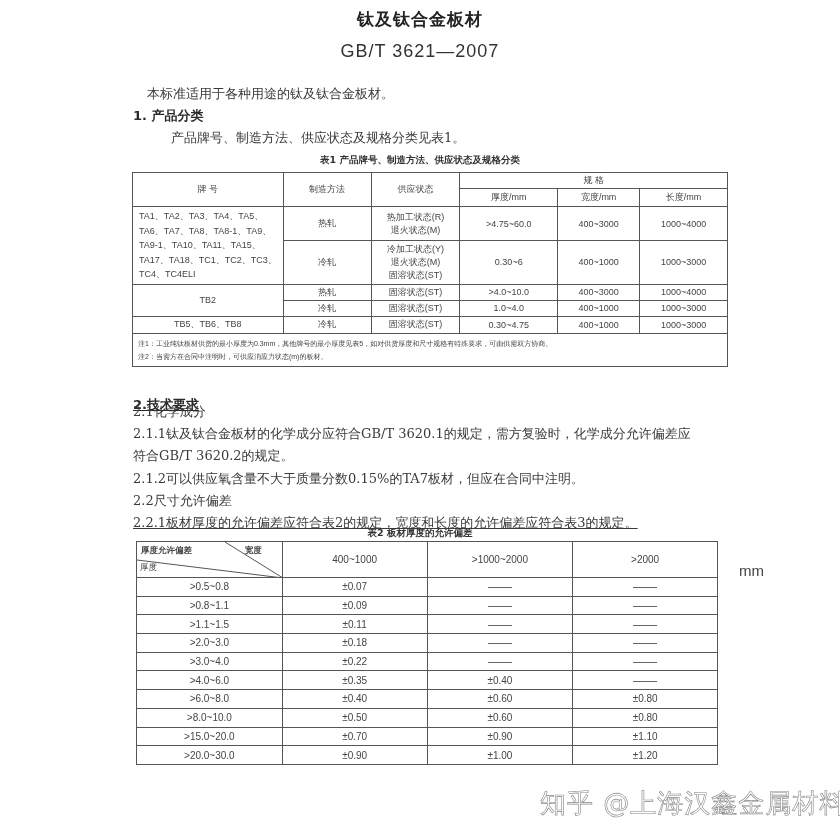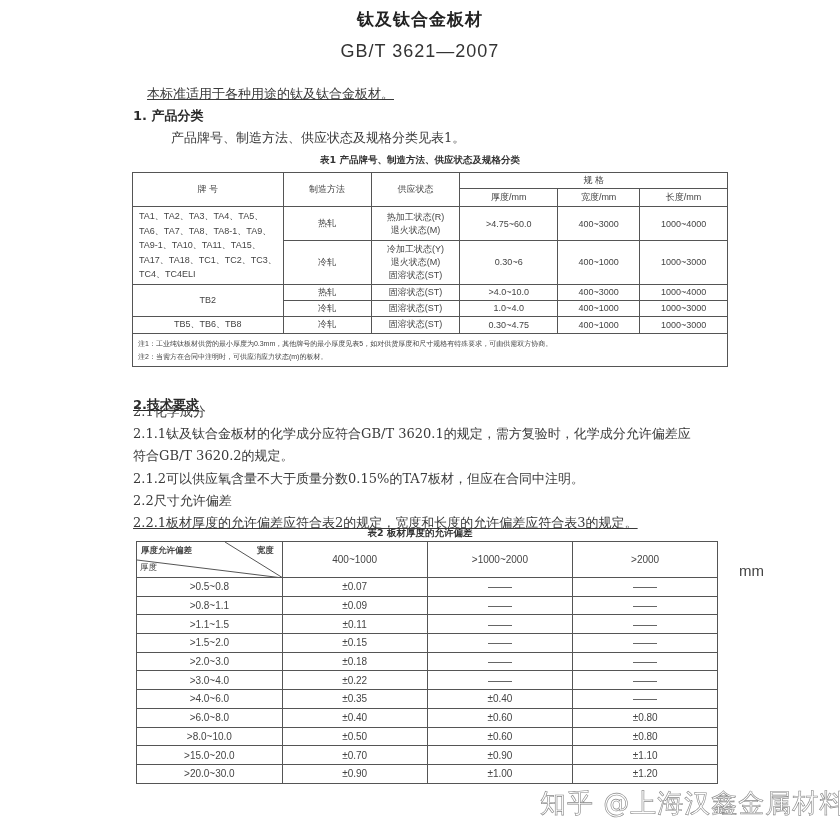--- a/index.html
+++ b/index.html
@@ -22,33 +22,33 @@
   #t1 td { font-size: 9px; }
   #t1 .grades { text-align: left; padding: 2px 6px; line-height: 14.5px; }
   #t1 .state { line-height: 13px; }
   #t1 .note { text-align: left; padding: 3px 5px; font-size: 7px; line-height: 13px; color: #444; }
   #t2 { left: 136px; top: 541px; width: 582px; font-family: "Liberation Sans", sans-serif; border: 1.5px solid #444; }
   #t2 td { font-size: 10px; height: 17.7px; }
   #t2 .hdr td { height: 35px; font-size: 10px; }
   .diag { position: relative; padding: 0; }
   .diag svg { position: absolute; left: 0; top: 0; }
   .diag .tl { position: absolute; left: 4px; top: 3px; font-size: 8.5px; font-weight: bold; color: #444; }
-  .diag .tr { position: absolute; right: 8px; top: 3px; font-size: 8.5px; font-weight: bold; color: #444; }
+  .diag .tr { position: absolute; right: 20px; top: 3px; font-size: 8.5px; font-weight: bold; color: #444; }
   .diag .bl { position: absolute; left: 3px; bottom: 3px; font-size: 8.5px; font-weight: normal; color: #444; }
   .dash { display: inline-block; width: 24px; border-top: 1px solid #666; vertical-align: middle; }
   .unit { left: 697px; top: 562px; font-size: 15px; color: #444; font-family: "Liberation Sans", sans-serif; margin-left: 42px; }
   .wm { left: 540px; top: 786px; font-size: 26px; color: rgba(255,255,255,0.85); -webkit-text-stroke: 0.6px #888; letter-spacing: 1px; white-space: nowrap; }
 </style>
 </head>
 <body>
 
 <div class="abs title">钛及钛合金板材</div>
 <div class="abs std">GB/T 3621—2007</div>
 
-<div class="abs p" style="left:147px; top:85px;text-decoration:underline;">本标准适用于各种用途的钛及钛合金板材。</div>
+<div class="abs p" style="left:147px; top:85px;">本标准适用于各种用途的钛及钛合金板材。</div>
 <div class="abs h" style="left:133px; top:107px;">1. 产品分类</div>
 <div class="abs p" style="left:147px; top:129px;margin-left:24px;">产品牌号、制造方法、供应状态及规格分类见表1。</div>
 <div class="abs cap" style="top:154px;">表1  产品牌号、制造方法、供应状态及规格分类</div>
 
 <table id="t1">
   <colgroup>
       <col style="width:151px">
       <col style="width:88px">
       <col style="width:89px">
       <col style="width:98px">
@@ -168,26 +168,20 @@
         <td><span class="dash"></span></td>
         <td><span class="dash"></span></td>
       </tr>
       <tr>
         <td>&gt;1.1~1.5</td>
         <td>±0.11</td>
         <td><span class="dash"></span></td>
         <td><span class="dash"></span></td>
       </tr>
       <tr>
-        <td>&gt;1.5~2.0</td>
-        <td>±0.15</td>
-        <td><span class="dash"></span></td>
-        <td><span class="dash"></span></td>
-      </tr>
-      <tr>
         <td>&gt;2.0~3.0</td>
         <td>±0.18</td>
         <td><span class="dash"></span></td>
         <td><span class="dash"></span></td>
       </tr>
       <tr>
         <td>&gt;3.0~4.0</td>
         <td>±0.22</td>
         <td><span class="dash"></span></td>
         <td><span class="dash"></span></td>

